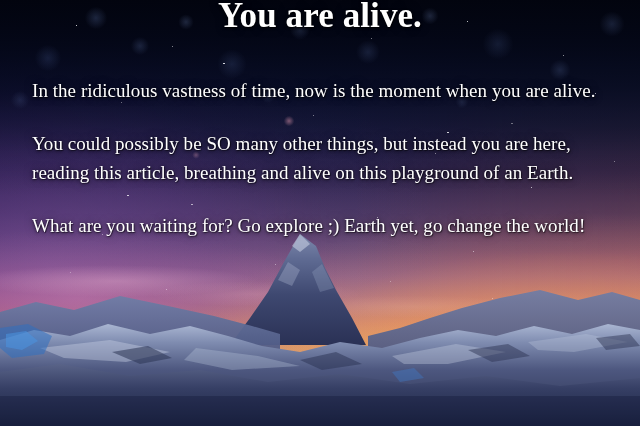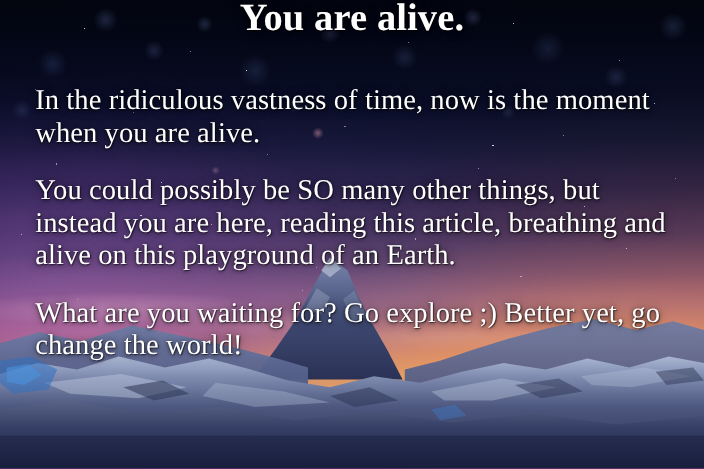--- a/index.html
+++ b/index.html
@@ -6,21 +6,21 @@
     margin: 0;
     padding: 0;
     background: #000;
   }
   #poster {
     position: relative;
     width: 640px;
     height: 426px;
     overflow: hidden;
     font-family: "Liberation Serif", "DejaVu Serif", serif;
-    background: #d946ef;
+    background: #3b82f6;
   }
 
   
   .layer { position: absolute; inset: 0; }
 
   
   .sky-base {
     background: linear-gradient(
       to bottom,
       #04071a 0%,
@@ -196,21 +196,21 @@
       0 0 10px rgba(0,0,0,.55),
       1px 1px 0 rgba(0,0,0,.40);
   }
   .body {
     position: absolute;
     left: 32px;
     top: 76px;
     width: 592px;
   }
   .para {
-    font-size: 26px;
+    font-size: 19px;
     line-height: 29.5px;
     font-weight: 400;
     letter-spacing: .05px;
     text-shadow:
       0 1px 3px rgba(0,0,0,.70),
       0 0 9px rgba(0,0,0,.50),
       1px 1px 0 rgba(0,0,0,.35);
     margin: 0;
   }
   .para + .para { margin-top: 23px; }
@@ -297,17 +297,17 @@
       <rect x="0" y="396" width="640" height="30" fill="#101736" opacity=".35"></rect>
     </svg>
   </div>
 
   <div class="text-wrap">
     <div class="headline">You are alive.</div>
 
     <div class="body">
       <p class="para">In the ridiculous vastness of time, now is the moment when you are alive.</p>
       <p class="para">You could possibly be SO many other things, but instead you are here, reading this article, breathing and alive on this playground of an Earth.</p>
-      <p class="para">What are you waiting for? Go explore ;) Better yet, go change the world!</p>
+      <p class="para">What are you waiting for? Go explore ;) Earth yet, go change the world!</p>
     </div>
   </div>
 
 </div>
 
 </body></html>

